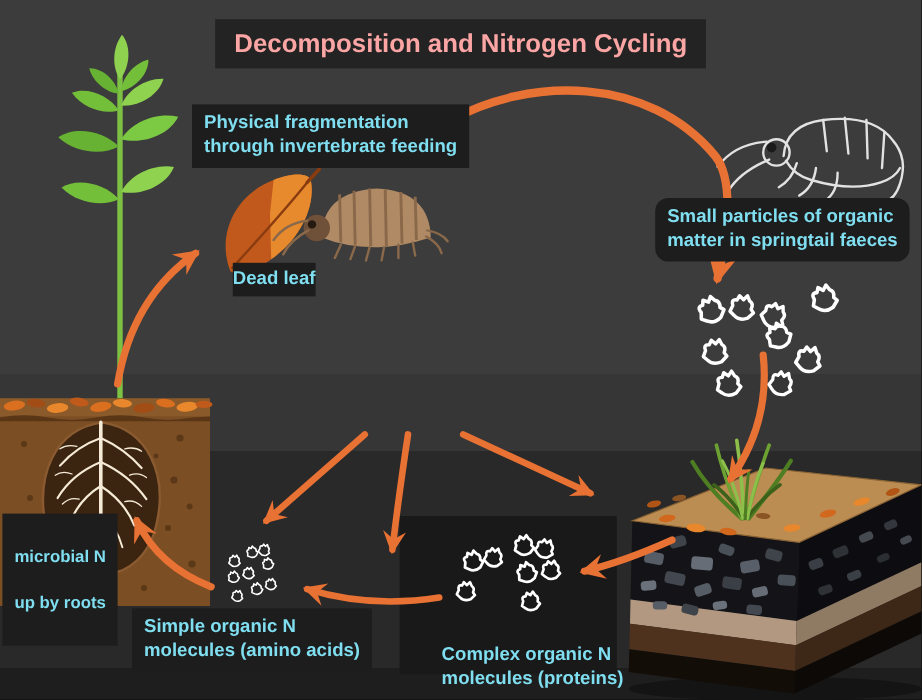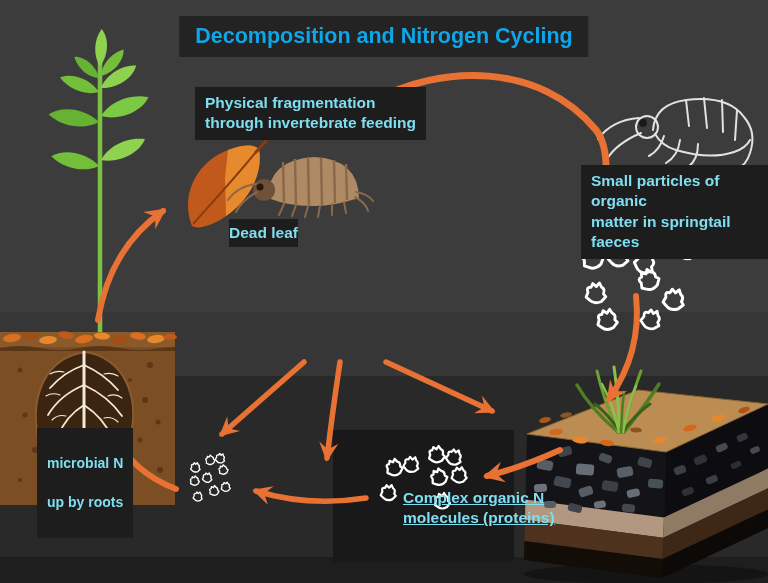--- a/index.html
+++ b/index.html
@@ -10,25 +10,25 @@
       #3c3c3c 0px,#3c3c3c 312px,
       #363636 312px,#363636 376px,
       #292929 376px,#292929 557px,
       #1e1e1e 557px,#1e1e1e 583px);
   }
   svg{position:absolute;left:0;top:0;overflow:visible;}
   .layer{position:absolute;left:0;top:0;width:768px;height:583px;}
   .lbl{
     position:absolute;background:#1d1d1d;color:#7fdef0;
     font-weight:700;font-size:15.5px;line-height:1.32;
-    padding:6px 10px;white-space:pre-line;z-index:6;margin-left:35px;
+    padding:6px 10px;white-space:pre-line;z-index:6;
   }
   .title{
     position:absolute;left:50%;transform:translateX(-50%);top:16px;
-    background:#232323;color:#0ea5e9;font-weight:700;font-size:21.5px;
+    background:#232323;color:#fca5a5;font-weight:700;font-size:21.5px;
     padding:8px 16px;white-space:nowrap;z-index:6;
   }
   #lbl-inorganic{font-size:14px;line-height:1.4;}
   #lbl-inorganic sub{font-size:9px;}
   #lbl-inorganic sup{font-size:9px;}
   #complex-box{
     position:absolute;left:333px;top:430px;width:181px;height:132px;
     background:#191919;z-index:2;
   }
   #lbl-complex{background:transparent;}
@@ -284,26 +284,28 @@
     </g>
   </svg>
 
   <div class="title">Decomposition and Nitrogen Cycling</div>
 
   <div class="lbl" style="left:160px;top:87px;">Physical fragmentation
 through invertebrate feeding</div>
 
   <div class="lbl" style="left:194px;top:219px;padding:4px 0;">Dead leaf</div>
 
-  <div class="lbl" style="left:546px;top:165px;">Small particles of organic
+  <div class="lbl" style="left:546px;top:165px;border-radius:11px;">Small particles of organic
 matter in springtail faeces</div>
 
 
   <div class="lbl" id="lbl-inorganic" style="left:2px;top:428px;">
     <div><span>microbial N</span></div>
     <div><span>up by roots</span></div>
   </div>
 
-
-  <div class="lbl" id="lbl-complex" style="left:358px;top:482px;text-decoration:underline;">Complex organic N
+  <div class="lbl" style="left:110px;top:507px;">Simple organic N
+molecules (amino acids)</div>
+
+  <div class="lbl" id="lbl-complex" style="left:358px;top:530px;">Complex organic N
 molecules (proteins)</div>
 
 </div>
 
 </body></html>

